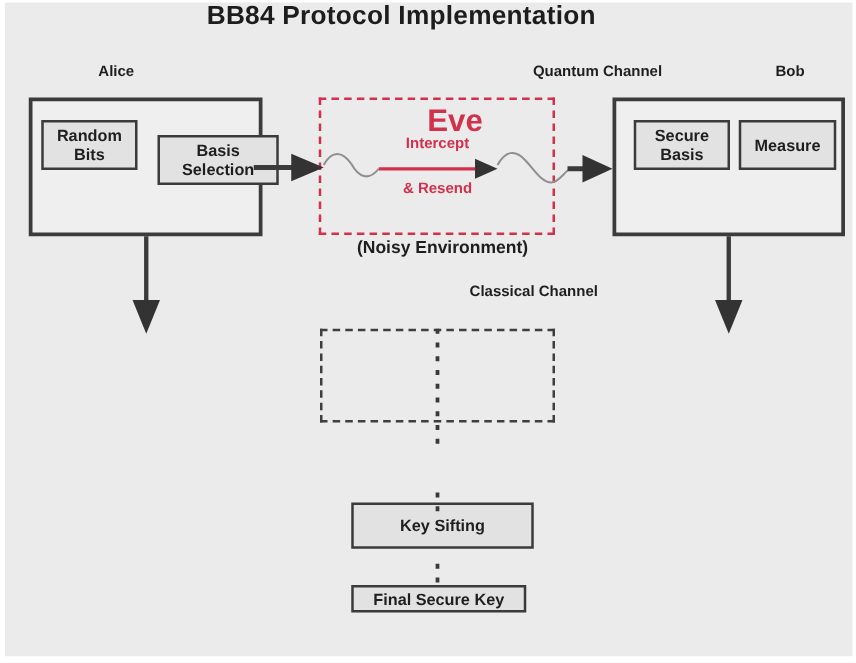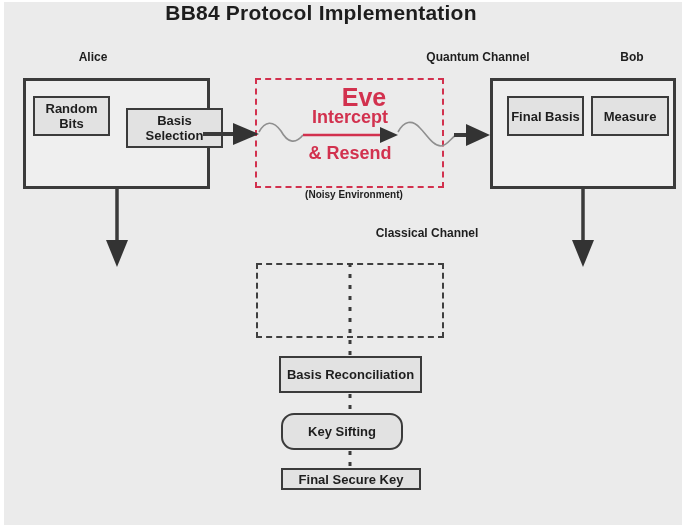--- a/index.html
+++ b/index.html
@@ -38,22 +38,22 @@
     font-size:13px;line-height:15px;font-weight:700;color:#1e1e1e;
     padding:1px 2px;
   }
   .eve-box{
     box-sizing:border-box;
     border:2px dashed var(--accent_red,#d2314e);
     background:transparent;
   }
   .red-text{color:var(--accent_red,#d2314e);font-weight:700;white-space:nowrap;}
   .eve-name{font-size:25px;}
-  .eve-action{font-size:18px;}
-  .caption{font-size:10px;font-weight:700;color:#1e1e1e;white-space:nowrap;}
+  .eve-action{font-size:12px;}
+  .caption{font-size:14px;font-weight:700;color:#1e1e1e;white-space:nowrap;}
   .dashed-rect{
     box-sizing:border-box;
     border:2px dashed #3f3f3f;
     background:transparent;
   }
   .proc{
     box-sizing:border-box;
     border:2px solid #3b3b3b;
     background:#e2e2e2;
     display:flex;align-items:center;justify-content:center;
@@ -77,28 +77,27 @@
   <div class="abs comp" style="left:33px;top:96px;width:77px;height:40px;">Random Bits</div>
   <div class="abs comp" style="left:126px;top:108px;width:97px;height:40px;">Basis Selection</div>
 
   <div class="abs eve-box" style="left:255px;top:78px;width:189px;height:110px;"></div>
   <div class="abs ctr red-text eve-name" style="left:364px;top:83px;">Eve</div>
   <div class="abs ctr red-text eve-action" style="left:350px;top:107px;">Intercept</div>
   <div class="abs ctr red-text eve-action" style="left:350px;top:143px;">&amp; Resend</div>
   <div class="abs ctr caption" style="left:354px;top:189px;">(Noisy Environment)</div>
 
   <div class="abs outer-box" style="left:490px;top:78px;width:186px;height:111px;"></div>
-  <div class="abs comp" style="left:507px;top:96px;width:77px;height:40px;">Final Basis</div>
+  <div class="abs comp" style="left:507px;top:96px;width:77px;height:40px;">Secure Basis</div>
   <div class="abs ctr section-label" style="left:427px;top:226px;">Classical Channel</div>
 
   <div class="abs comp" style="left:591px;top:96px;width:78px;height:40px;">Measure</div>
   <div class="abs dashed-rect" style="left:256px;top:263px;width:188px;height:75px;"></div>
 
-  <div class="abs proc" style="left:279px;top:356px;width:143px;height:37px;">Basis Reconciliation</div>
-  <div class="abs proc" style="left:281px;top:413px;width:122px;height:37px;border-radius:13px;">Key Sifting</div>
+  <div class="abs proc" style="left:281px;top:402px;width:146px;height:37px;">Key Sifting</div>
   <div class="abs proc" style="left:281px;top:468px;width:140px;height:22px;">Final Secure Key</div>
 
   <svg class="overlay" width="685" height="530" viewBox="0 0 685 530">
 
     <path d="M203,134 H234" stroke="#3a3a3a" stroke-width="4" fill="none"></path>
     <polygon points="233,123 233,145 259,134" fill="#333333"></polygon>
 
     <path d="M259,132 C265,121 273,120 281,131 C287,142 295,145 303,135" stroke="#8f8f8f" stroke-width="1.6" fill="none"></path>
 
     <path d="M303,135 H381" stroke="#d2314e" stroke-width="2.6" fill="none"></path>

